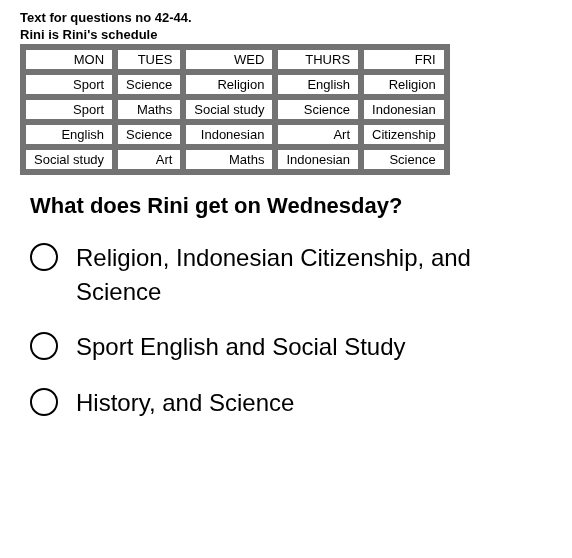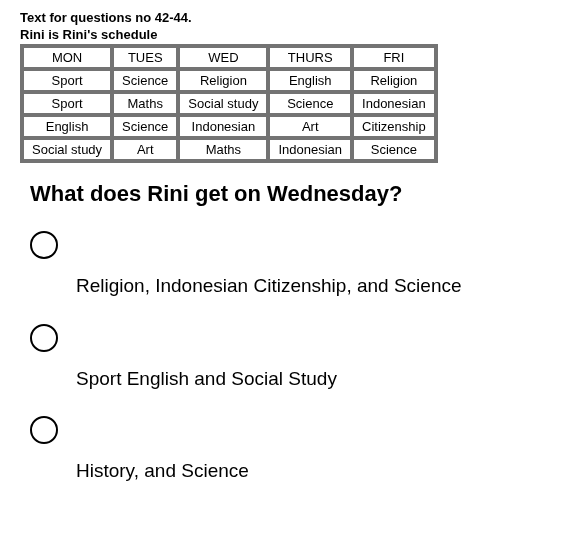--- a/index.html
+++ b/index.html
@@ -23,23 +23,23 @@
     }
     .bold {
       font-weight: bold;
     }
     .schedule-table {
       border-collapse: collapse;
       margin-bottom: 18px;
       font-size: 13px;
     }
     .schedule-table td, .schedule-table th {
-      border: 4px solid #737373;
+      border: 6px solid #737373;
       padding: 2px 8px;
-      text-align: center;
+      text-align: right;
       white-space: nowrap;
     }
     .schedule-table th {
       font-weight: normal;
       background: #ffffff;
     }
     .question {
       font-size: 22px;
       font-weight: bold;
       margin-bottom: 22px;
@@ -61,24 +61,23 @@
       height: 28px;
       border-radius: 50%;
       border: 2px solid #000;
       background: #fff;
       flex-shrink: 0;
       margin-right: 18px;
       margin-top: 2px;
       cursor: pointer;
     }
     .option-text {
-      font-size: 19px;
+      font-size: 24px;
       line-height: 1.4;
       color: #000;
-      margin-top: 44px;
     }
   </style>
 </head>
 <body>
 
 <p class="header-text">Text for  questions no 42-44.</p>
 <p class="header-text bold">Rini is Rini's schedule</p>
 
 <table class="schedule-table">
   <thead>

